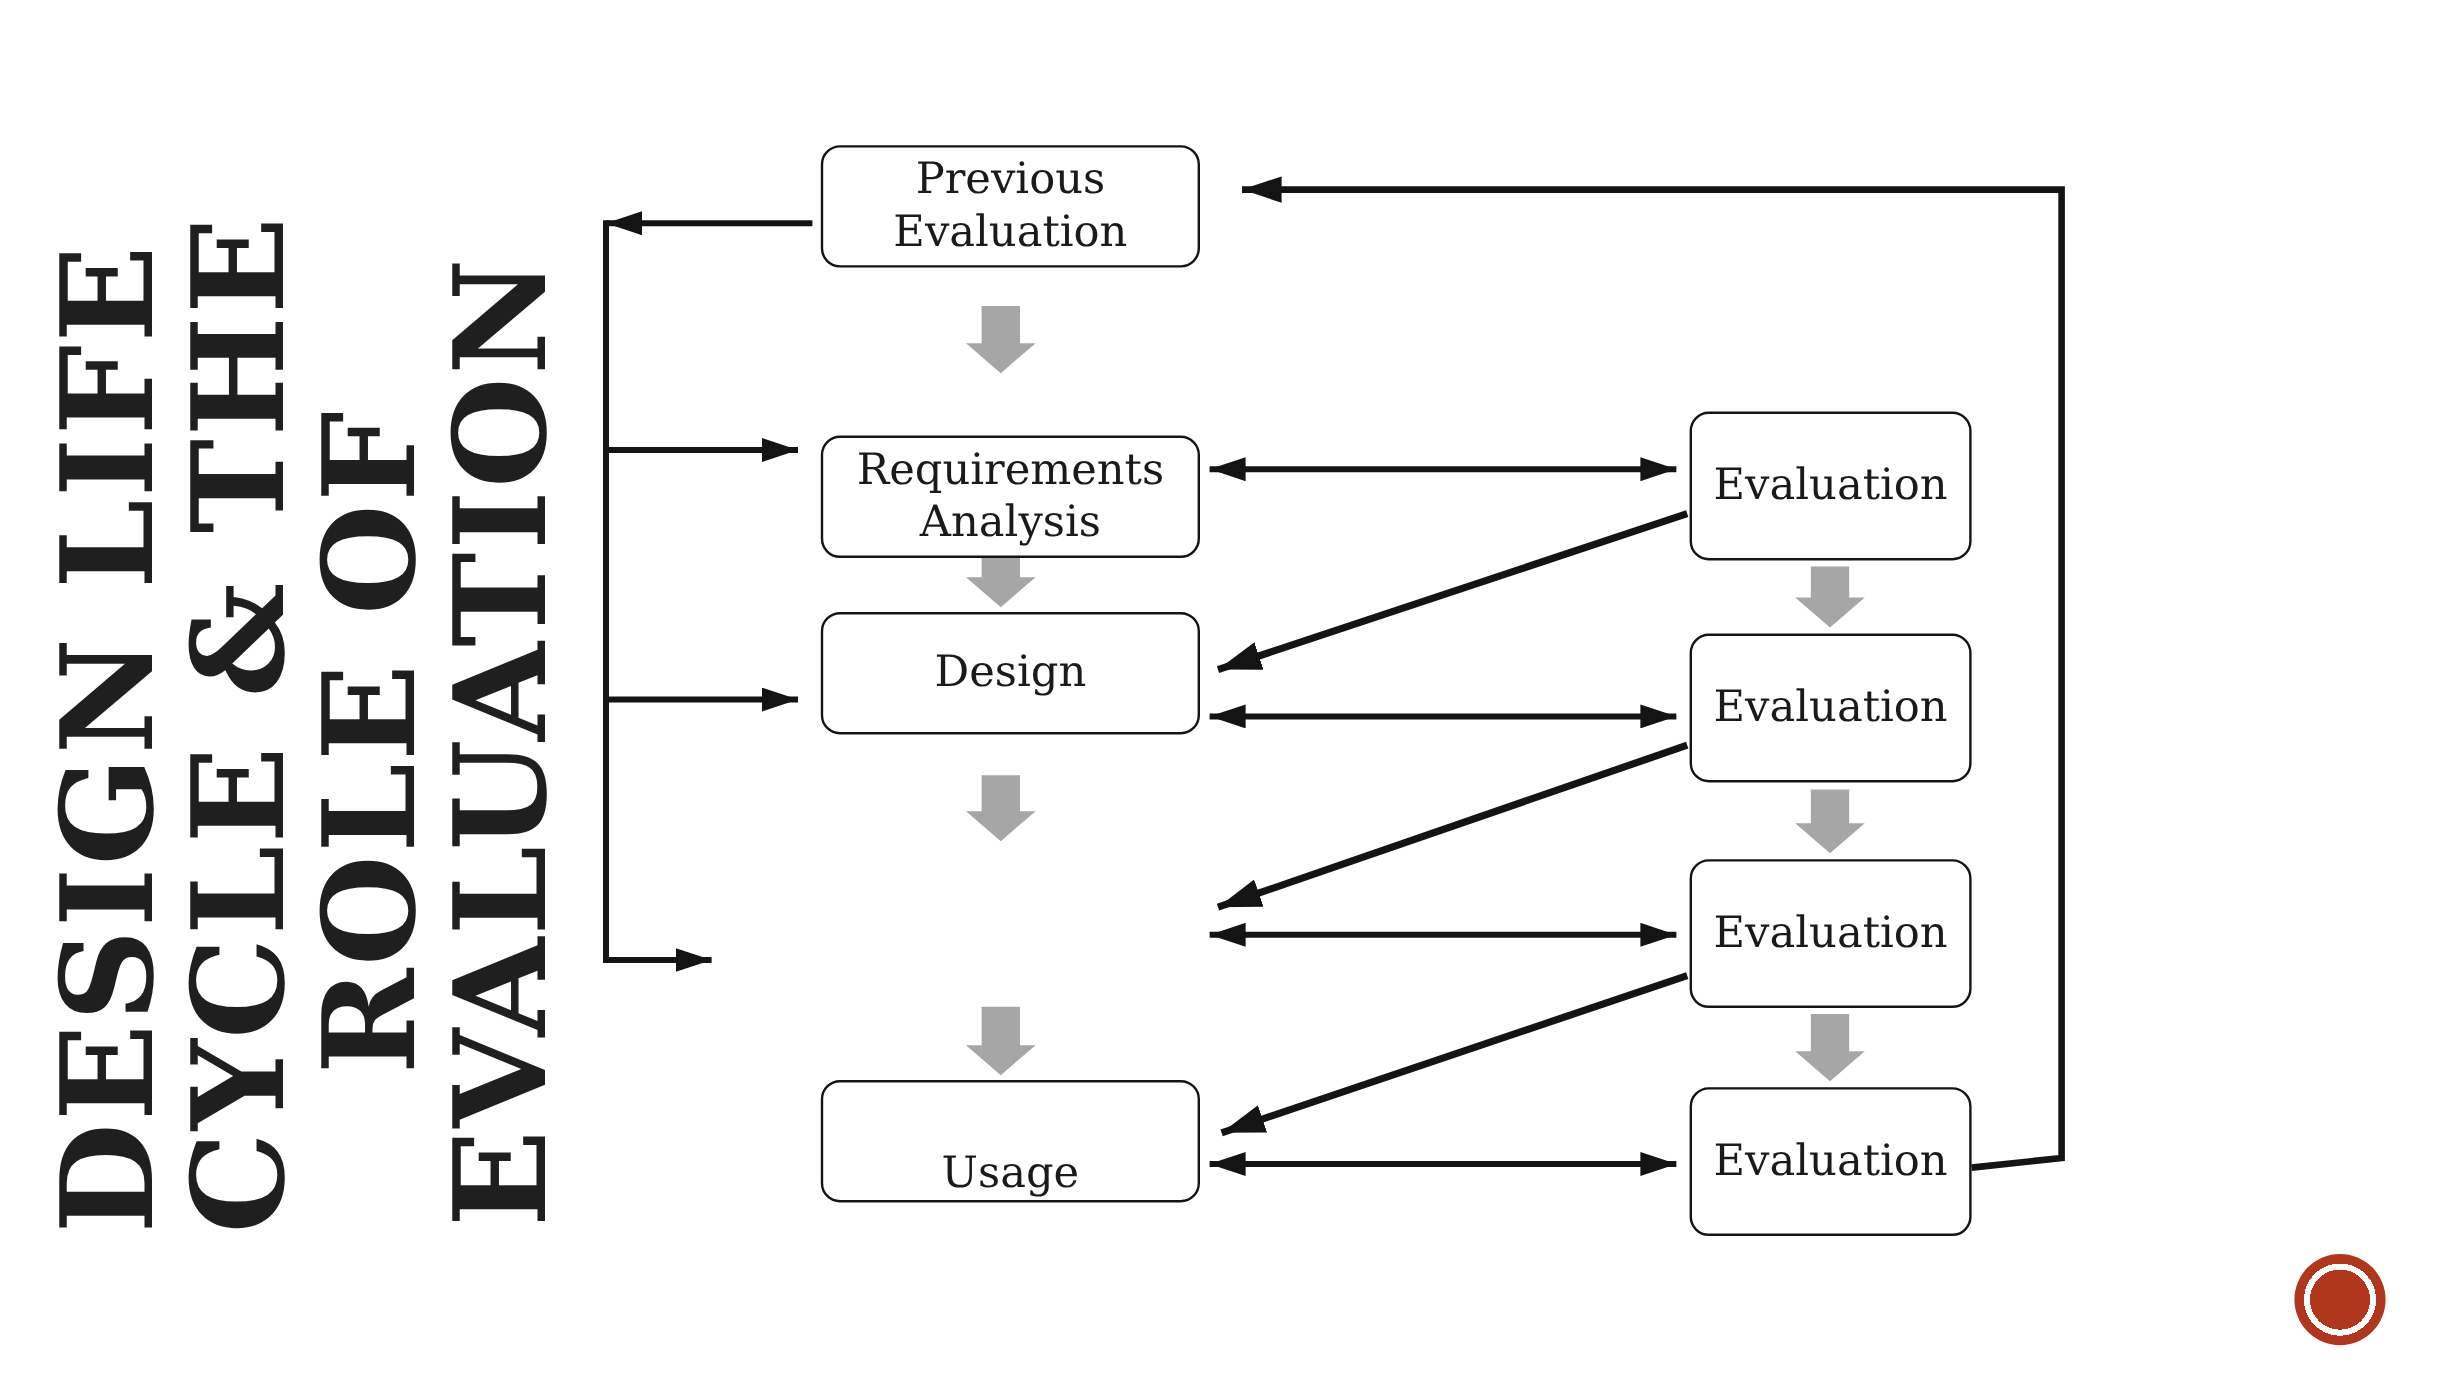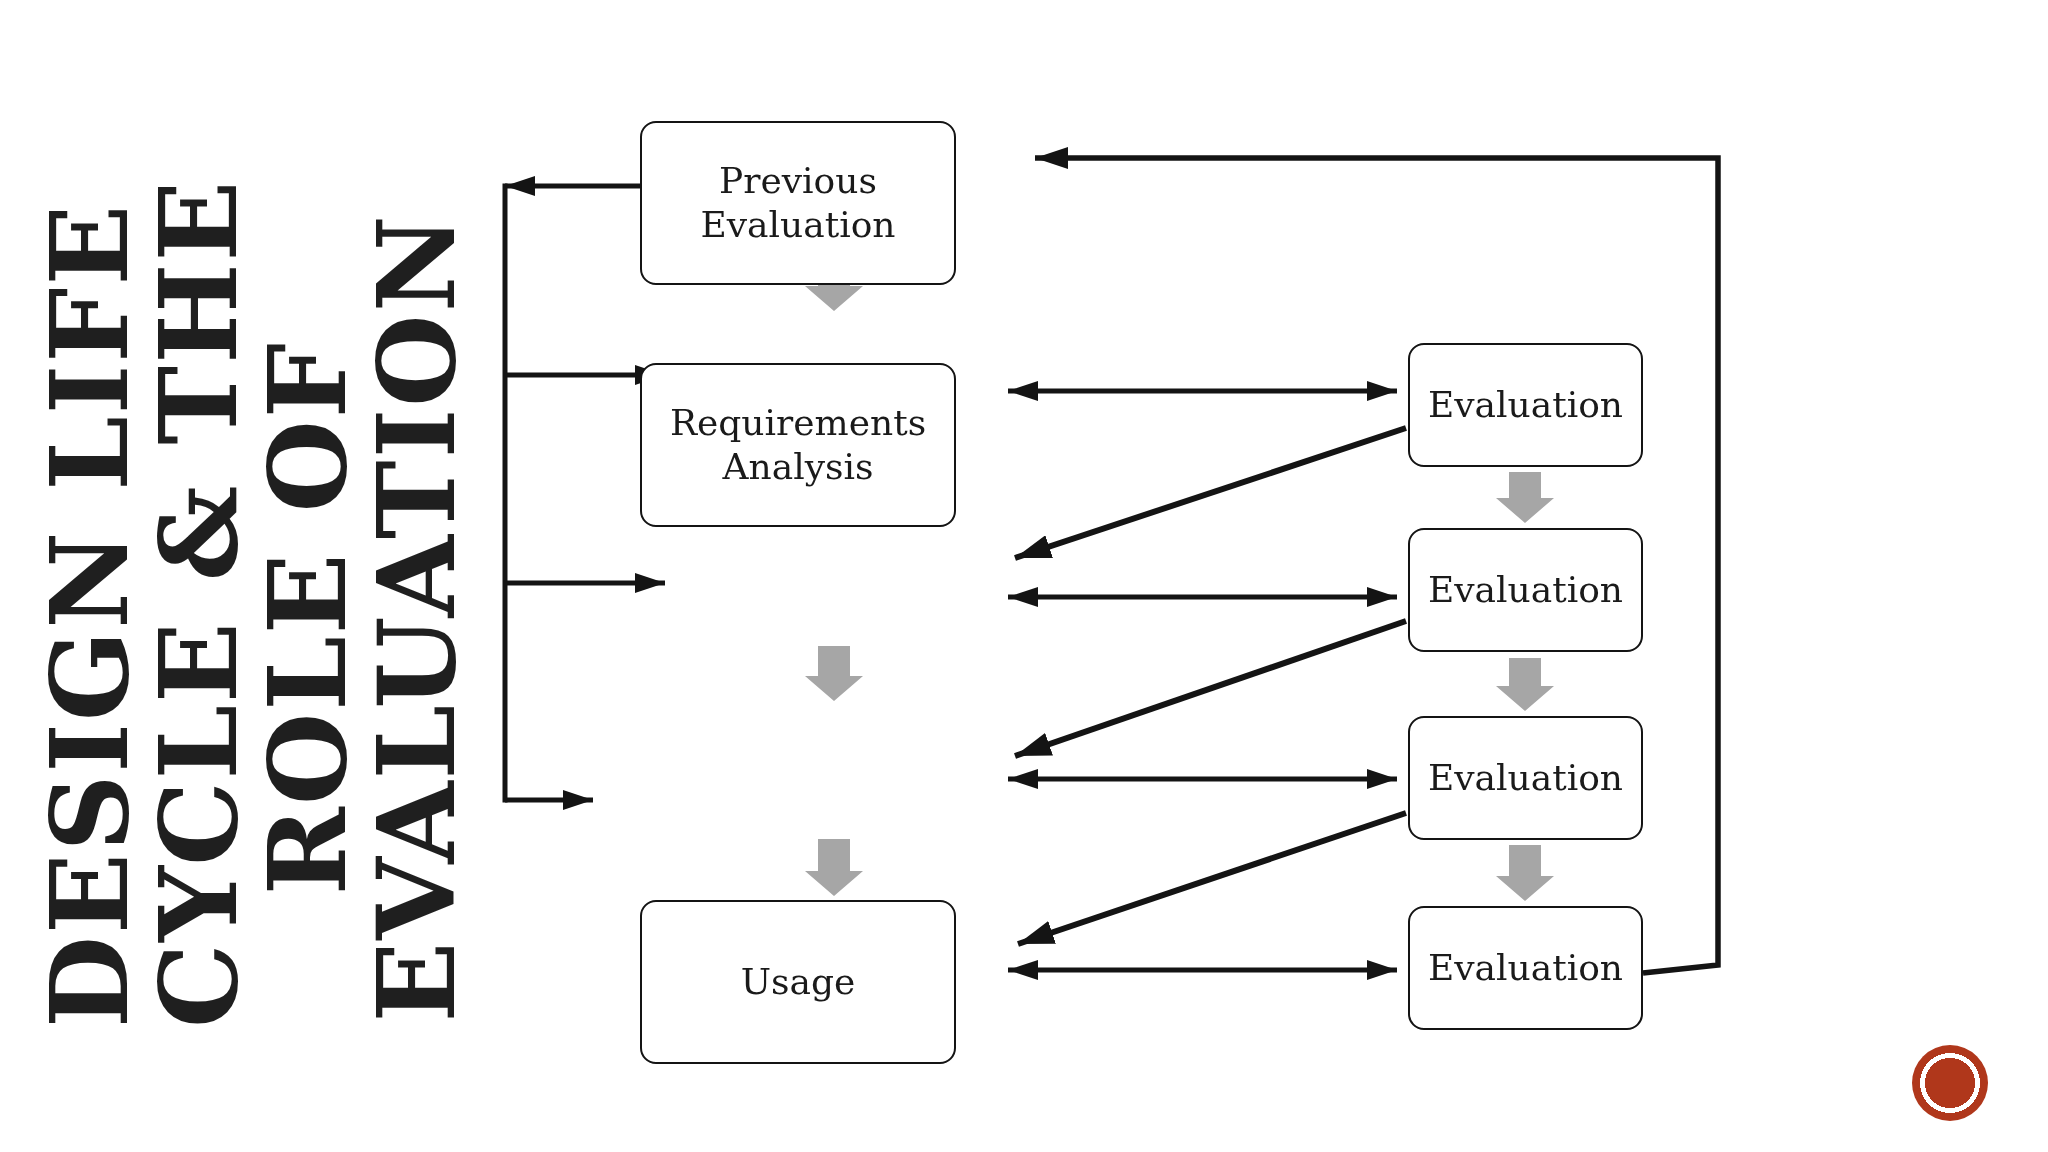--- a/index.html
+++ b/index.html
@@ -7,21 +7,21 @@
     position:relative;width:2048px;height:1152px;background:#ffffff;overflow:hidden;
     font-family:"DejaVu Serif","Liberation Serif",serif;
   }
   .connectors{position:absolute;left:0;top:0;width:2048px;height:1152px;}
   .node{
     position:absolute;box-sizing:border-box;background:#ffffff;
     border:2.5px solid #141414;border-radius:16px;
     display:flex;align-items:center;justify-content:center;text-align:center;
     font-size:36px;line-height:1.22;color:#1a1a1a;padding:0 6px;
   }
-  .lifecycle{left:640px;width:316px;height:164px;}
+  .lifecycle{left:684px;width:316px;height:102px;}
   .evalnode{left:1408px;width:235px;height:124px;}
   .slide-title{
     position:absolute;left:-157px;top:400px;width:820px;height:436px;
     transform:rotate(-90deg);
     display:flex;flex-direction:column;justify-content:center;
     text-align:center;font-weight:bold;font-size:106px;line-height:1.03;
     color:#1f1f1f;letter-spacing:2px;
   }
   .slide-title div{white-space:nowrap;}
   .corner-dot{
@@ -74,21 +74,24 @@
     <div>ROLE OF</div>
     <div>EVALUATION</div>
   </div>
 
   <div class="node lifecycle" style="top:121px;">
     <span>Previous Evaluation</span>
   </div>
   <div class="node lifecycle" style="top:315px;margin-top:48px;">
     <span>Requirements Analysis</span>
   </div>
-  <div class="node lifecycle" style="top:900px;">
+  <div class="node lifecycle" style="top:510px;">
+    <span>Design</span>
+  </div>
+  <div class="node lifecycle" style="top:900px;align-items:flex-end;">
     <span>Usage</span>
   </div>
 
   <div class="node evalnode" style="top:343px;">
     <span>Evaluation</span>
   </div>
   <div class="node evalnode" style="top:528px;">
     <span>Evaluation</span>
   </div>
   <div class="node evalnode" style="top:716px;">

